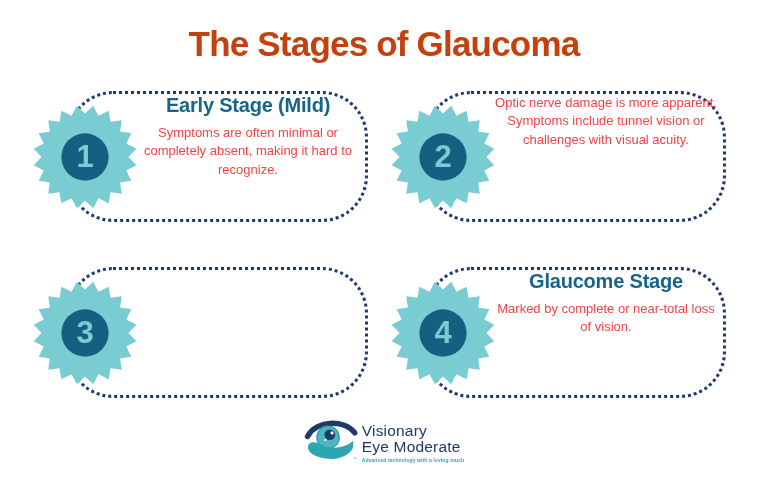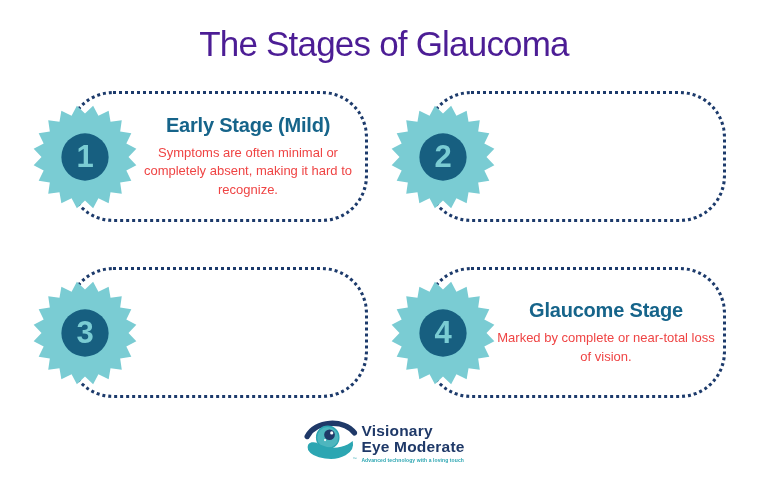--- a/index.html
+++ b/index.html
@@ -2,21 +2,21 @@
 <html><head>
 <meta charset="utf-8">
 <style>
   html,body{margin:0;padding:0}
   body{
     width:768px;height:480px;position:relative;overflow:hidden;
     background:#ffffff;font-family:"Liberation Sans",sans-serif;
   }
   .main-title{
     position:absolute;top:24px;left:0;width:768px;margin:0;
-    text-align:center;font-size:35px;font-weight:400;color:#4c1d95;
+    text-align:center;font-size:35px;font-weight:700;color:#c2410c;
     letter-spacing:-0.8px;
   }
   .card{
     position:absolute;width:295px;height:125px;
     border:3px dotted #1c3a6b;border-radius:46px;background:#fff;
   }
   .card.c1{left:67px;top:91px}
   .card.c2{left:425px;top:91px}
   .card.c3{left:67px;top:267px}
   .card.c4{left:425px;top:267px}
@@ -26,39 +26,39 @@
   }
   .badge svg{width:104px;height:104px;display:block}
   .burst{fill:#7accd3}
   .badge .num{
     position:absolute;left:0;top:0;width:104px;height:104px;
     display:flex;align-items:center;justify-content:center;
     color:#7accd3;font-size:31px;font-weight:700;
   }
   .content{
     position:absolute;left:63px;right:2px;top:0;bottom:0;
-    display:flex;flex-direction:column;justify-content:center;
+    display:flex;flex-direction:column;justify-content:flex-start;
     text-align:center;
   }
   .content h2{
     margin:0 0 7px;font-size:20px;font-weight:700;color:#16648a;
     white-space:nowrap;letter-spacing:-0.2px;
   }
   .content p{
     margin:0 auto;font-size:13px;line-height:1.42;color:#ef4444;
     max-width:232px;
   }
   .logo{
     position:absolute;left:50%;top:416px;transform:translateX(-50%);
     display:flex;align-items:flex-start;gap:4px;
   }
   .logo-icon{width:54px;height:50px;display:block}
   .logo-text{display:flex;flex-direction:column;padding-top:7px}
   .logo-name{
-    font-size:15.5px;font-weight:700;color:#1f3968;line-height:1.03;
+    font-size:15.5px;font-weight:400;color:#1f3968;line-height:1.03;
     letter-spacing:0.2px;
   }
   .logo-tagline{
     font-size:5px;font-weight:600;color:#2ca6b2;margin-top:2px;
     white-space:nowrap;letter-spacing:0.1px;
   }
   .tm{
     position:absolute;left:49px;top:40px;font-size:4px;color:#2ca6b2;
   }
 </style>
@@ -83,20 +83,21 @@
 
 <section class="card c2">
   <div class="badge">
     <svg viewBox="0 0 110 110">
       <polygon class="burst" points="55.0,9.0 63.6,0.7 69.2,11.3 80.0,6.0 82.0,17.8 93.9,16.1 92.2,28.0 104.0,30.0 98.7,40.8 109.3,46.4 101.0,55.0 109.3,63.6 98.7,69.2 104.0,80.0 92.2,82.0 93.9,93.9 82.0,92.2 80.0,104.0 69.2,98.7 63.6,109.3 55.0,101.0 46.4,109.3 40.8,98.7 30.0,104.0 28.0,92.2 16.1,93.9 17.8,82.0 6.0,80.0 11.3,69.2 0.7,63.6 9.0,55.0 0.7,46.4 11.3,40.8 6.0,30.0 17.8,28.0 16.1,16.1 28.0,17.8 30.0,6.0 40.8,11.3 46.4,0.7"></polygon>
       <circle cx="55" cy="55" r="25" fill="#175f80"></circle>
     </svg>
     <span class="num">2</span>
   </div>
   <div class="content">
+    <p>Optic nerve damage is more apparent. Symptoms include tunnel vision or challenges with visual acuity.</p>
   </div>
 </section>
 
 <section class="card c3">
   <div class="badge">
     <svg viewBox="0 0 110 110">
       <polygon class="burst" points="55.0,9.0 63.6,0.7 69.2,11.3 80.0,6.0 82.0,17.8 93.9,16.1 92.2,28.0 104.0,30.0 98.7,40.8 109.3,46.4 101.0,55.0 109.3,63.6 98.7,69.2 104.0,80.0 92.2,82.0 93.9,93.9 82.0,92.2 80.0,104.0 69.2,98.7 63.6,109.3 55.0,101.0 46.4,109.3 40.8,98.7 30.0,104.0 28.0,92.2 16.1,93.9 17.8,82.0 6.0,80.0 11.3,69.2 0.7,63.6 9.0,55.0 0.7,46.4 11.3,40.8 6.0,30.0 17.8,28.0 16.1,16.1 28.0,17.8 30.0,6.0 40.8,11.3 46.4,0.7"></polygon>
       <circle cx="55" cy="55" r="25" fill="#175f80"></circle>
     </svg>
     <span class="num">3</span>

